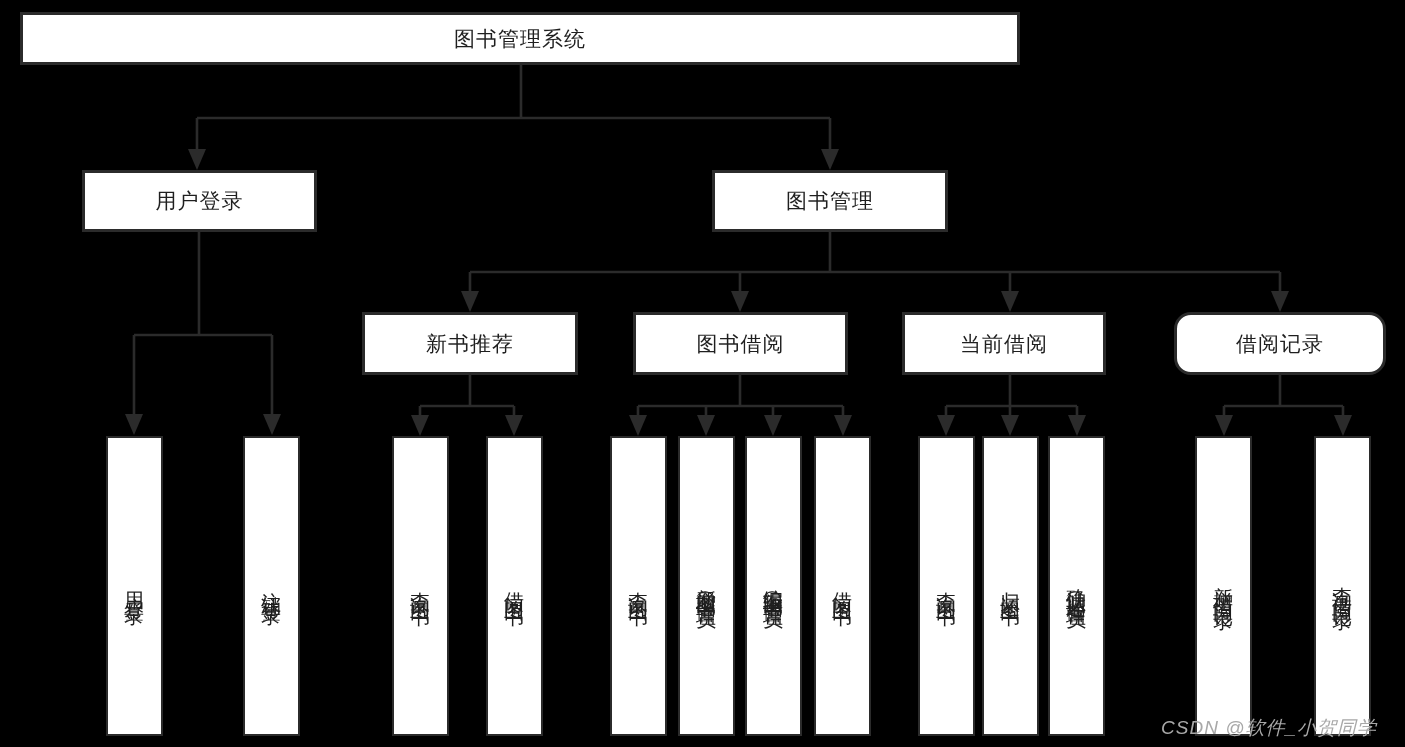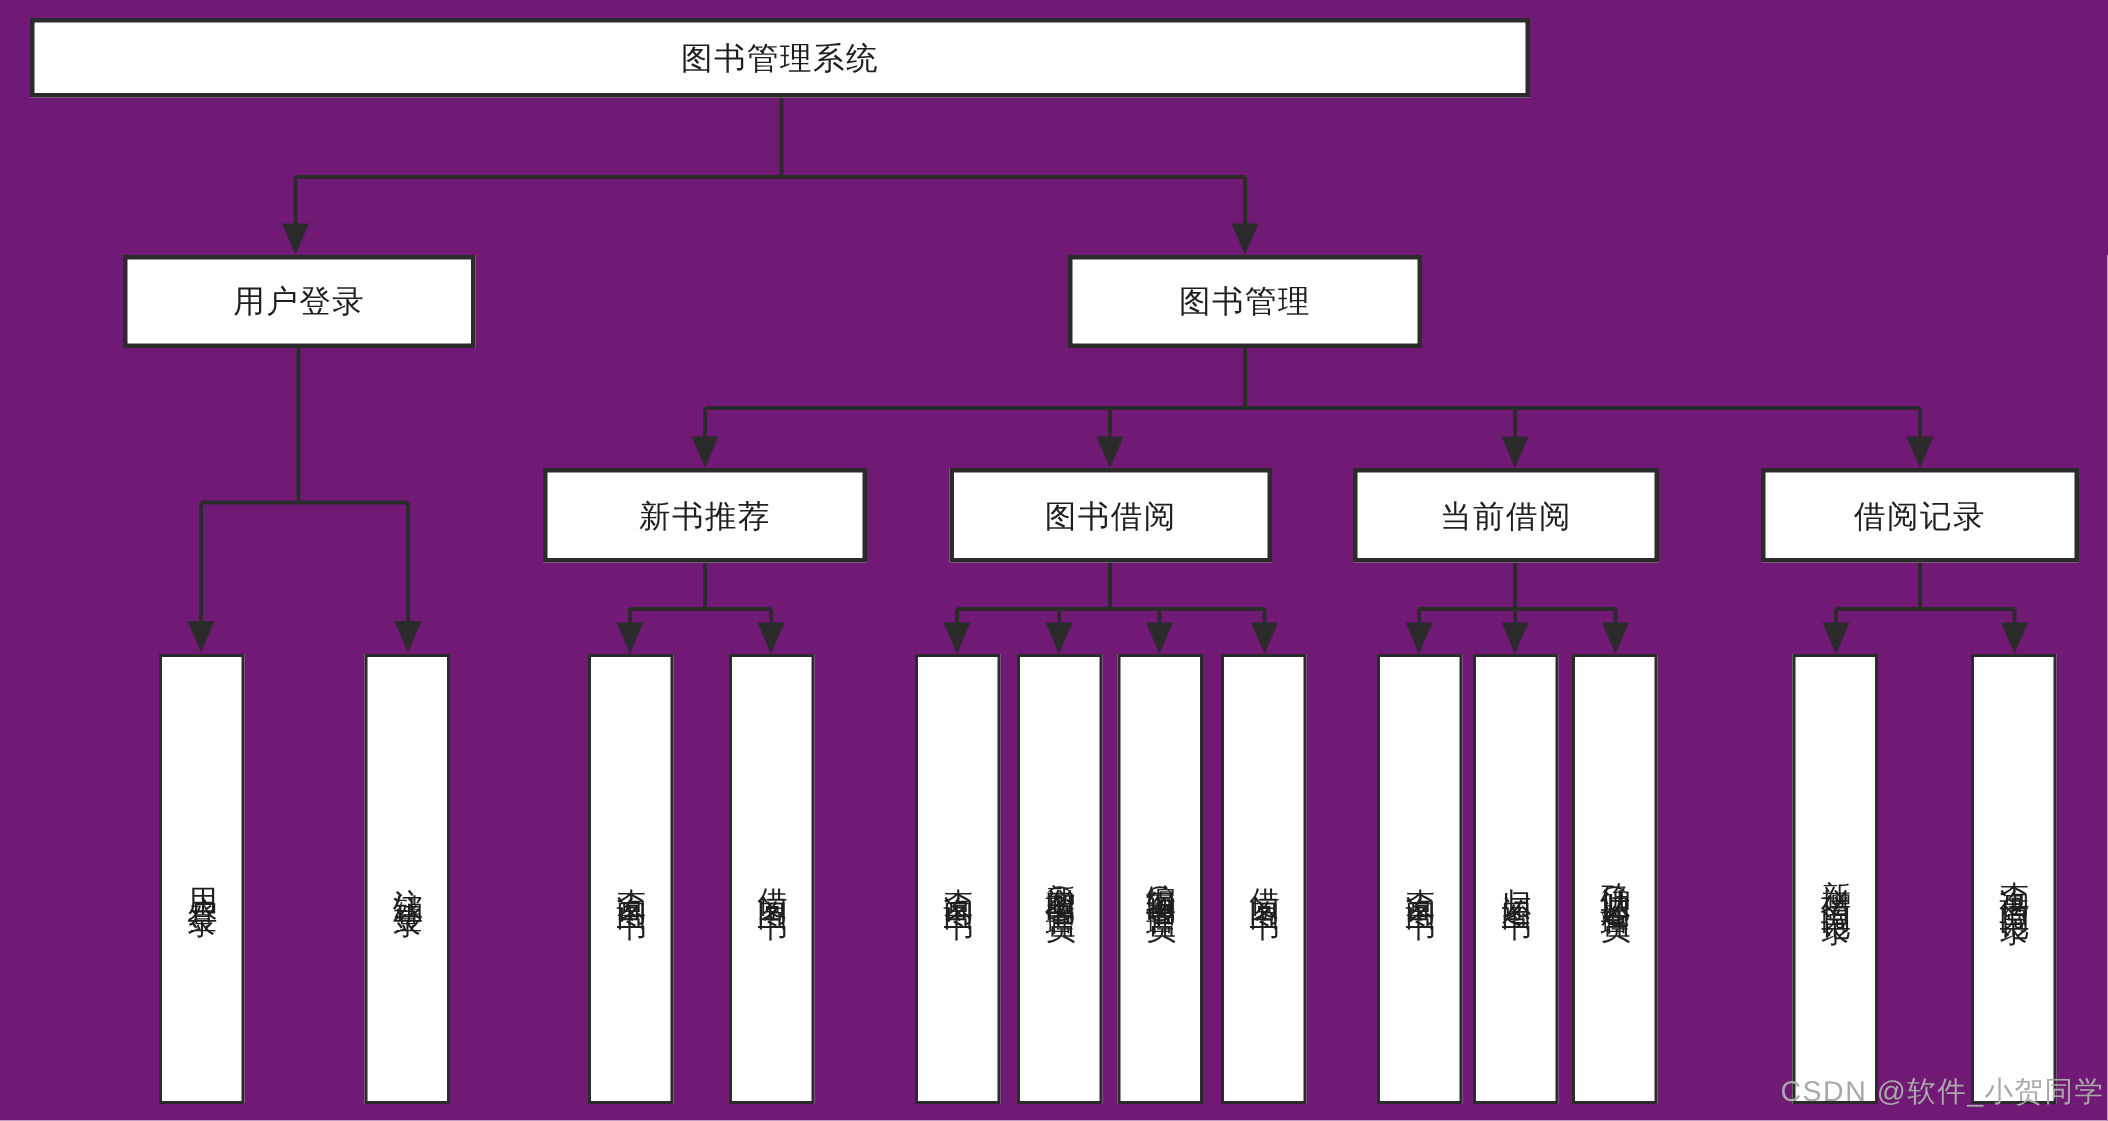--- a/index.html
+++ b/index.html
@@ -1,43 +1,43 @@
 <!DOCTYPE html>
 <html><head>
 <meta charset="utf-8">
 <style>
   html,body{margin:0;padding:0;background:#ffffff;}
   .canvas{
-    position:relative;width:1405px;height:747px;background:#701a75;overflow:hidden;
+    position:relative;width:1405px;height:747px;background:#000000;overflow:hidden;
     font-family:"Liberation Sans","DejaVu Sans",sans-serif;color:#1f1f1f;
   }
   .wires{position:absolute;left:0;top:0;width:1405px;height:747px;pointer-events:none;}
   .box{
     position:absolute;box-sizing:border-box;background:#ffffff;
     border:3px solid #2b2b2b;display:flex;align-items:center;justify-content:center;
     text-align:center;
   }
   .hlabel{font-size:21px;letter-spacing:1px;white-space:nowrap;}
   .root{left:20px;top:12px;width:1000px;height:53px;}
   .lv2a{left:82px;top:170px;width:235px;height:62px;}
   .lv2b{left:712px;top:170px;width:236px;height:62px;}
   .lv3{top:312px;height:63px;}
   .s1{left:362px;width:216px;}
   .s2{left:633px;width:215px;}
   .s3{left:902px;width:204px;}
-  .s4{left:1174px;width:212px;}
+  .s4{left:1174px;width:212px;border-radius:17px;}
   .leaf{top:436px;height:300px;width:57px;border-width:2.5px;}
   .vtext{
     writing-mode:vertical-rl;text-orientation:mixed;
     font-size:20px;line-height:1;letter-spacing:5px;white-space:nowrap;
   }
   .vtext.long{letter-spacing:3px;}
   .watermark{
-    position:absolute;right:2px;bottom:6px;font-size:19px;color:#a8a8a8;
-    letter-spacing:1px;white-space:nowrap;
+    position:absolute;right:28px;bottom:6px;font-size:19px;color:#a8a8a8;
+    letter-spacing:1px;white-space:nowrap;font-style:italic;
   }
 </style>
 </head>
 <body>
 
 <div class="canvas">
 
   <svg class="wires" viewBox="0 0 1405 747">
     <g stroke="#2b2b2b" stroke-width="2.6" fill="none">
       <path d="M521 65 V118 M197 118 H830 M197 118 V152 M830 118 V152"></path>

